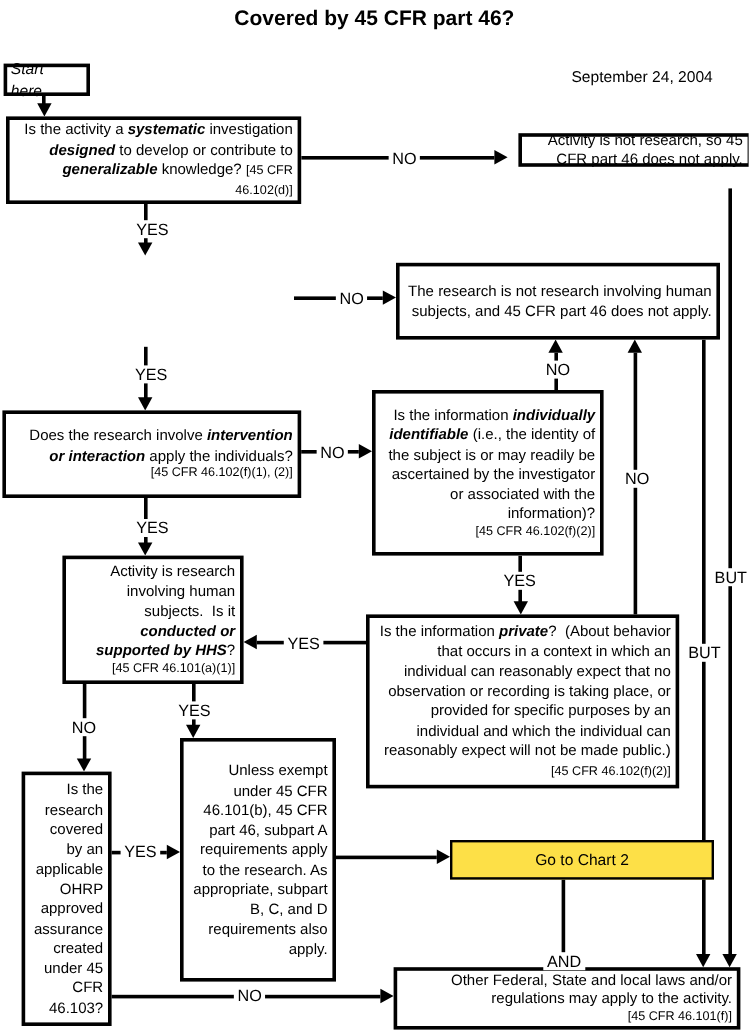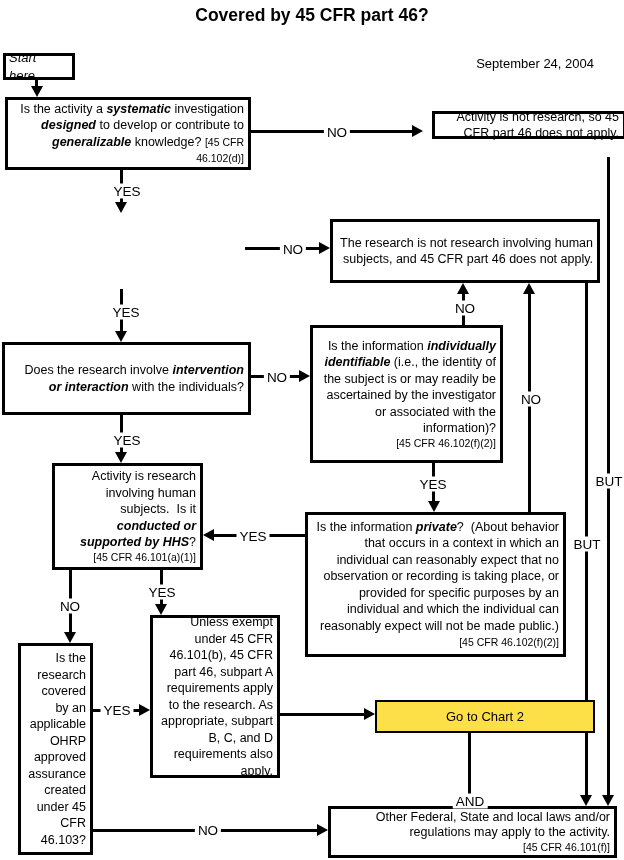--- a/index.html
+++ b/index.html
@@ -109,40 +109,40 @@
   <div class="box" style="left:432px;top:111px;width:194px;height:28px;">
     <div>Activity is not research, so 45 CFR part 46 does not apply.</div>
   </div>
 
 
   <div class="box" style="left:330px;top:219px;width:270px;height:64px;">
     <div>The research is not research involving human subjects, and 45 CFR part 46 does not apply.</div>
   </div>
 
   <div class="box" style="left:2px;top:342px;width:249px;height:73px;">
-    <div style="width:100%;"><span>Does the research involve </span><span class="em">intervention or interaction</span><span> with the individuals?</span></div>
+    <div style="width:100%;"><span>Does the research involve </span><span class="em">intervention or interaction</span><span> apply the individuals?</span><div class="cite block">[45 CFR 46.102(f)(1), (2)]</div></div>
   </div>
 
   <div class="box" style="left:310px;top:325px;width:193px;height:138px;">
     <div style="width:100%;"><span>Is the information </span><span class="em">individually identifiable</span><span> (i.e., the identity of the subject is or may readily be ascertained by the investigator or associated with the information)?</span><div class="cite block">[45 CFR 46.102(f)(2)]</div></div>
   </div>
 
   <div class="box" style="left:52px;top:463px;width:151px;height:107px;">
     <div style="width:100%;"><span>Activity is research involving human subjects.&nbsp; Is it </span><span class="em">conducted or supported by HHS</span><span>?</span><div class="cite block">[45 CFR 46.101(a)(1)]</div></div>
   </div>
 
   <div class="box" style="left:305px;top:512px;width:261px;height:145px;">
     <div><span>Is the information </span><span class="em">private</span><span>?&nbsp; (About behavior that occurs in a context in which an individual can reasonably expect that no observation or recording is taking place, or provided for specific purposes by an individual and which the individual can reasonably expect will not be made public.) </span><span class="cite">[45 CFR 46.102(f)(2)]</span></div>
   </div>
 
   <div class="box" style="left:18px;top:643px;width:75px;height:212px;">
     <div>Is the research covered by an applicable OHRP approved assurance created under 45 CFR 46.103?</div>
   </div>
 
-  <div class="box" style="left:150px;top:615px;width:130px;height:163px;">
+  <div class="box" style="left:150px;top:615px;width:130px;height:203px;">
     <div>Unless exempt under 45 CFR 46.101(b), 45 CFR part 46, subpart A requirements apply to the research. As appropriate, subpart B, C, and D requirements also apply.</div>
   </div>
 
   <div class="box shaded" style="left: 375px; top: 700px; width: 220px; height: 33px; background-color: #fde047;">
     <div>Go to Chart 2</div>
   </div>
 
   <div class="box" style="left:328px;top:806px;width:289px;height:52px;line-height:1.25;">
     <div style="width:100%;"><span>Other Federal, State and local laws and/or regulations may apply to the activity.</span><div class="cite block">[45 CFR 46.101(f)]</div></div>
   </div>

